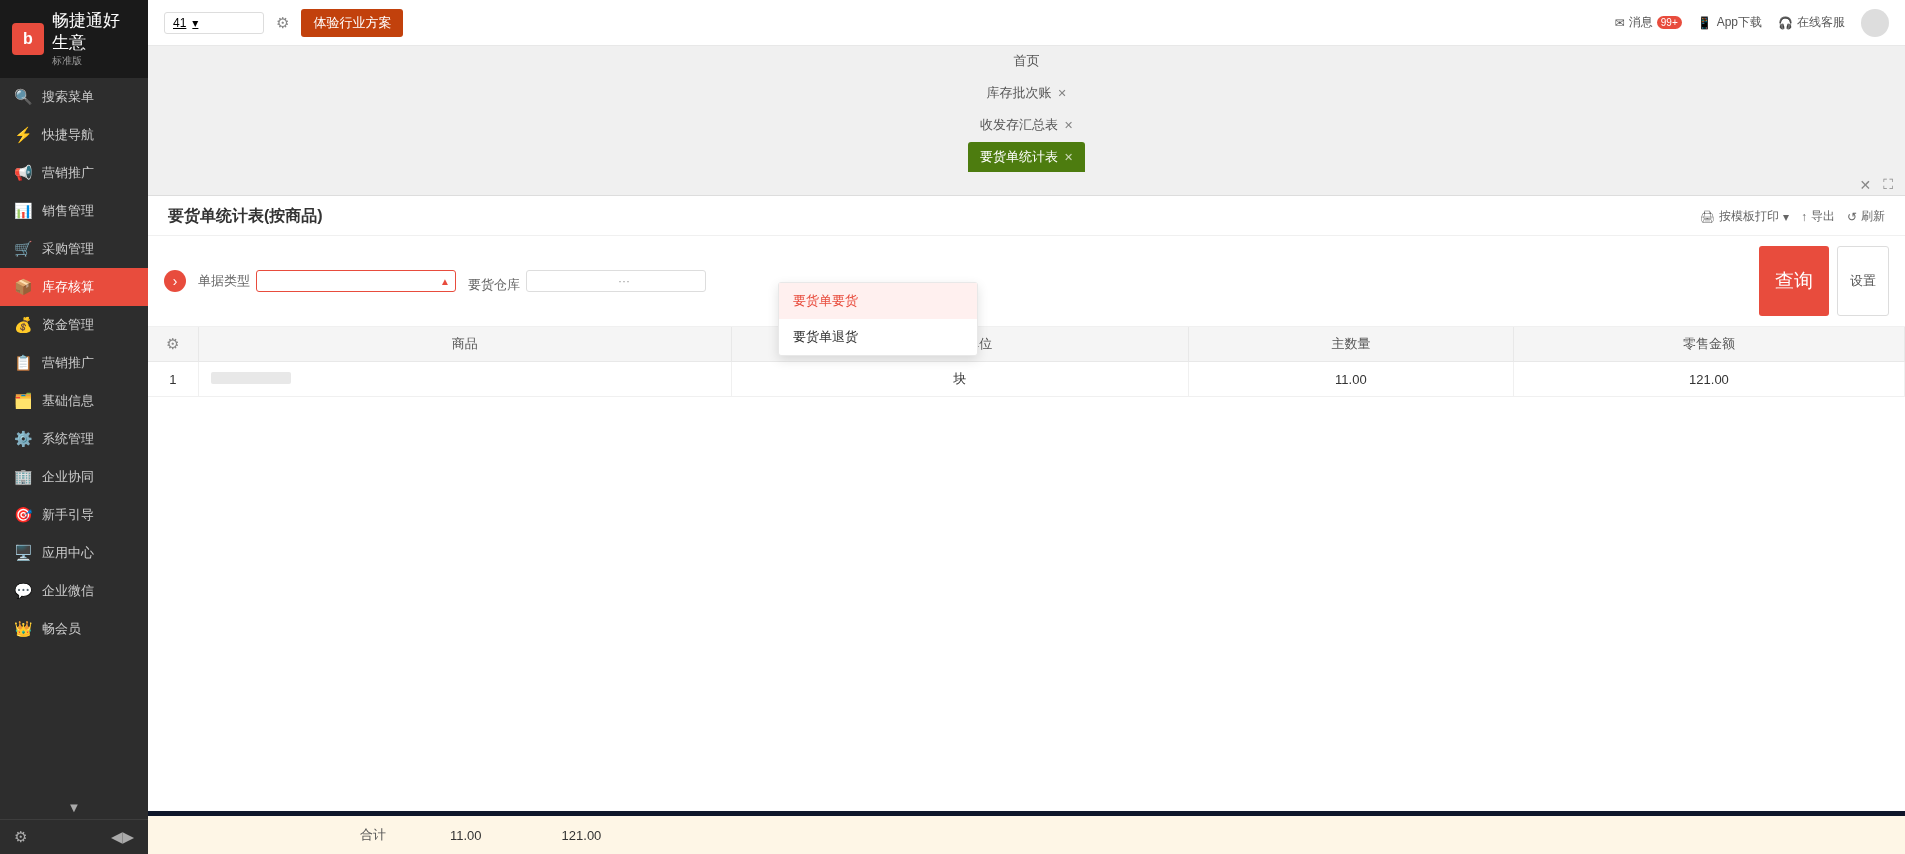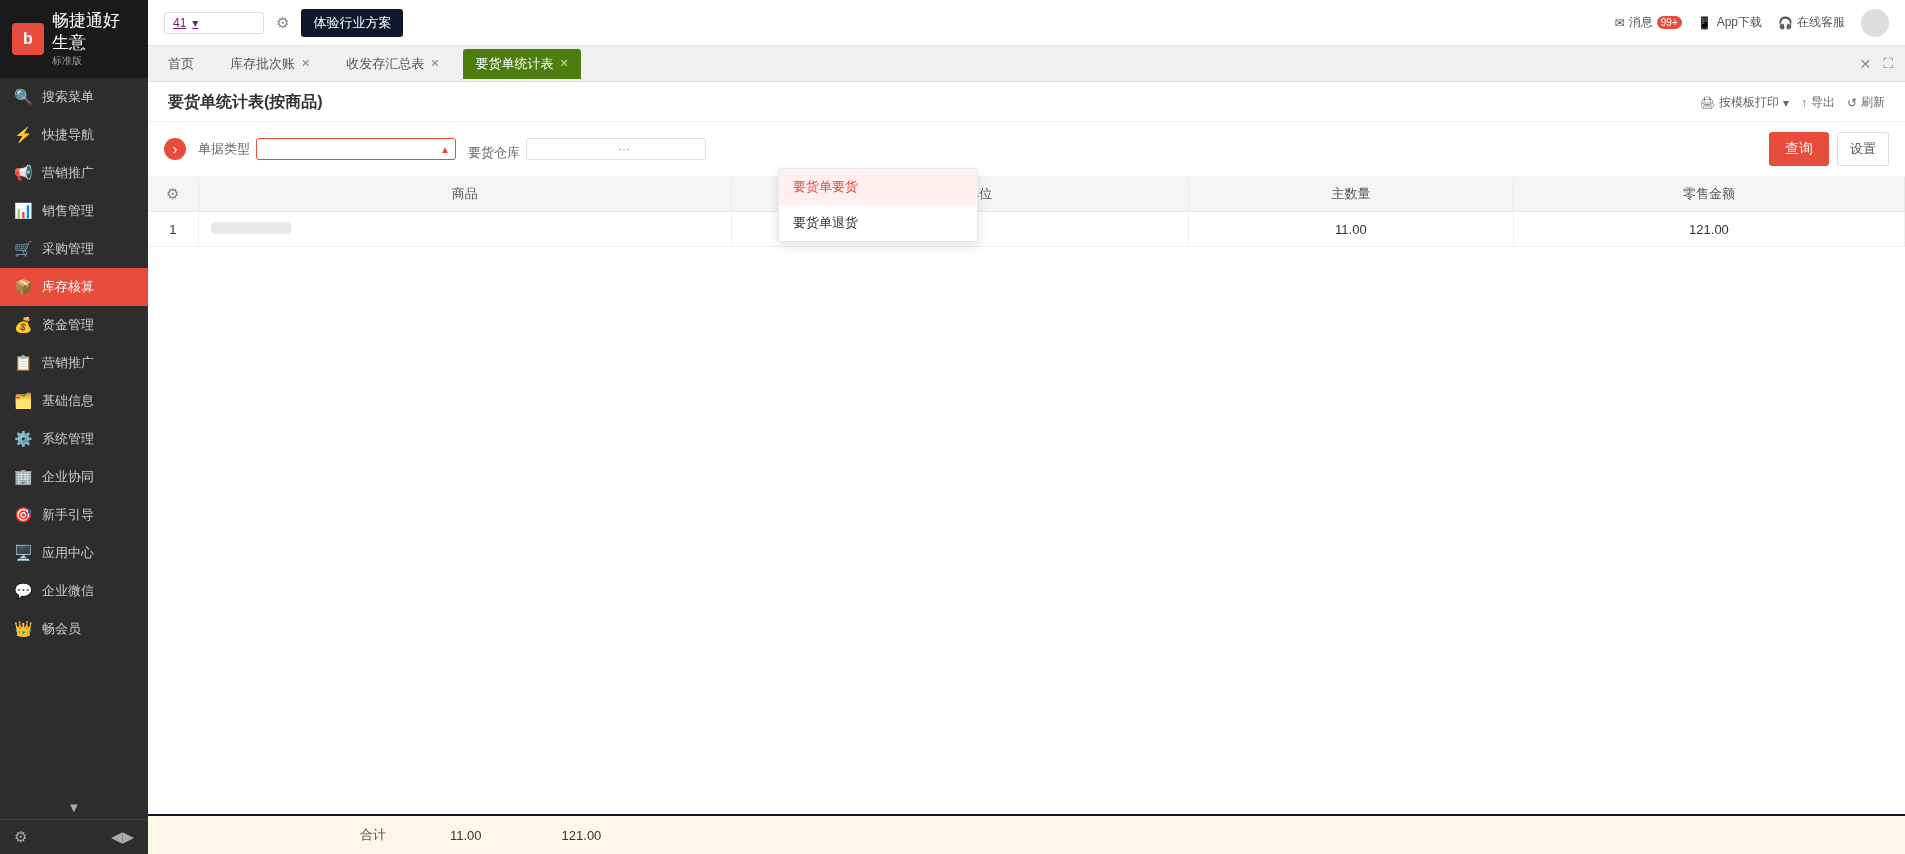--- a/index.html
+++ b/index.html
@@ -110,26 +110,26 @@
     }
     .store-selector {
       display: flex;
       align-items: flex-end;
       gap: 6px;
       border: 1px solid #ddd;
       border-radius: 3px;
       padding: 3px 8px;
       cursor: pointer;
       font-size: 12px;
-      color: #701a75;
+      color: #000000;
       min-width: 100px;
       text-decoration: underline;
     }
     .trial-btn {
-      background: #0f172a;
+      background: #c2410c;
       color: white;
       border: none;
       border-radius: 3px;
       padding: 5px 12px;
       cursor: pointer;
       font-size: 13px;
     }
     .topbar-right {
       display: flex;
       align-items: center;
@@ -161,21 +161,22 @@
 
     
     .tabs-bar {
       background: #f0f0f0;
       display: flex;
       align-items: center;
       border-bottom: 1px solid #ddd;
       min-height: 36px;
       flex-shrink: 0;
       padding: 0 8px;
-      gap: 12px;
+      gap: 2px;
+      flex-direction: column;
     }
     .tab-item {
       display: flex;
       align-items: center;
       padding: 6px 12px;
       font-size: 13px;
       color: #555;
       cursor: pointer;
       border-radius: 3px 3px 0 0;
       gap: 6px;
@@ -353,23 +354,23 @@
     .filter-actions {
       margin-left: auto;
       display: flex;
       gap: 8px;
     }
     .btn-query {
       background: #e84c3d;
       color: white;
       border: none;
       border-radius: 3px;
-      padding: 8px 16px;
-      cursor: pointer;
-      font-size: 14px;
+      padding: 22px 16px;
+      cursor: pointer;
+      font-size: 19px;
     }
     .btn-settings {
       background: white;
       color: #555;
       border: 1px solid #ddd;
       border-radius: 3px;
       padding: 5px 12px;
       cursor: pointer;
       font-size: 13px;
     }
@@ -434,21 +435,21 @@
     }
     .gear-btn {
       cursor: pointer;
       color: #888;
       font-size: 15px;
     }
 
     
     .table-footer {
       background: #fef6e6;
-      border-top: 2px solid #0f172a;
+      border-top: 5px solid #0f172a;
       display: flex;
       align-items: center;
       padding: 10px 12px;
       font-size: 13px;
       color: #333;
       flex-shrink: 0;
       gap: 0;
     }
     .footer-label { padding: 0 8px 0 0; color: #555; min-width: 50px; margin-left: 200px; }
     .footer-val { padding: 0 40px; font-weight: normal; }

